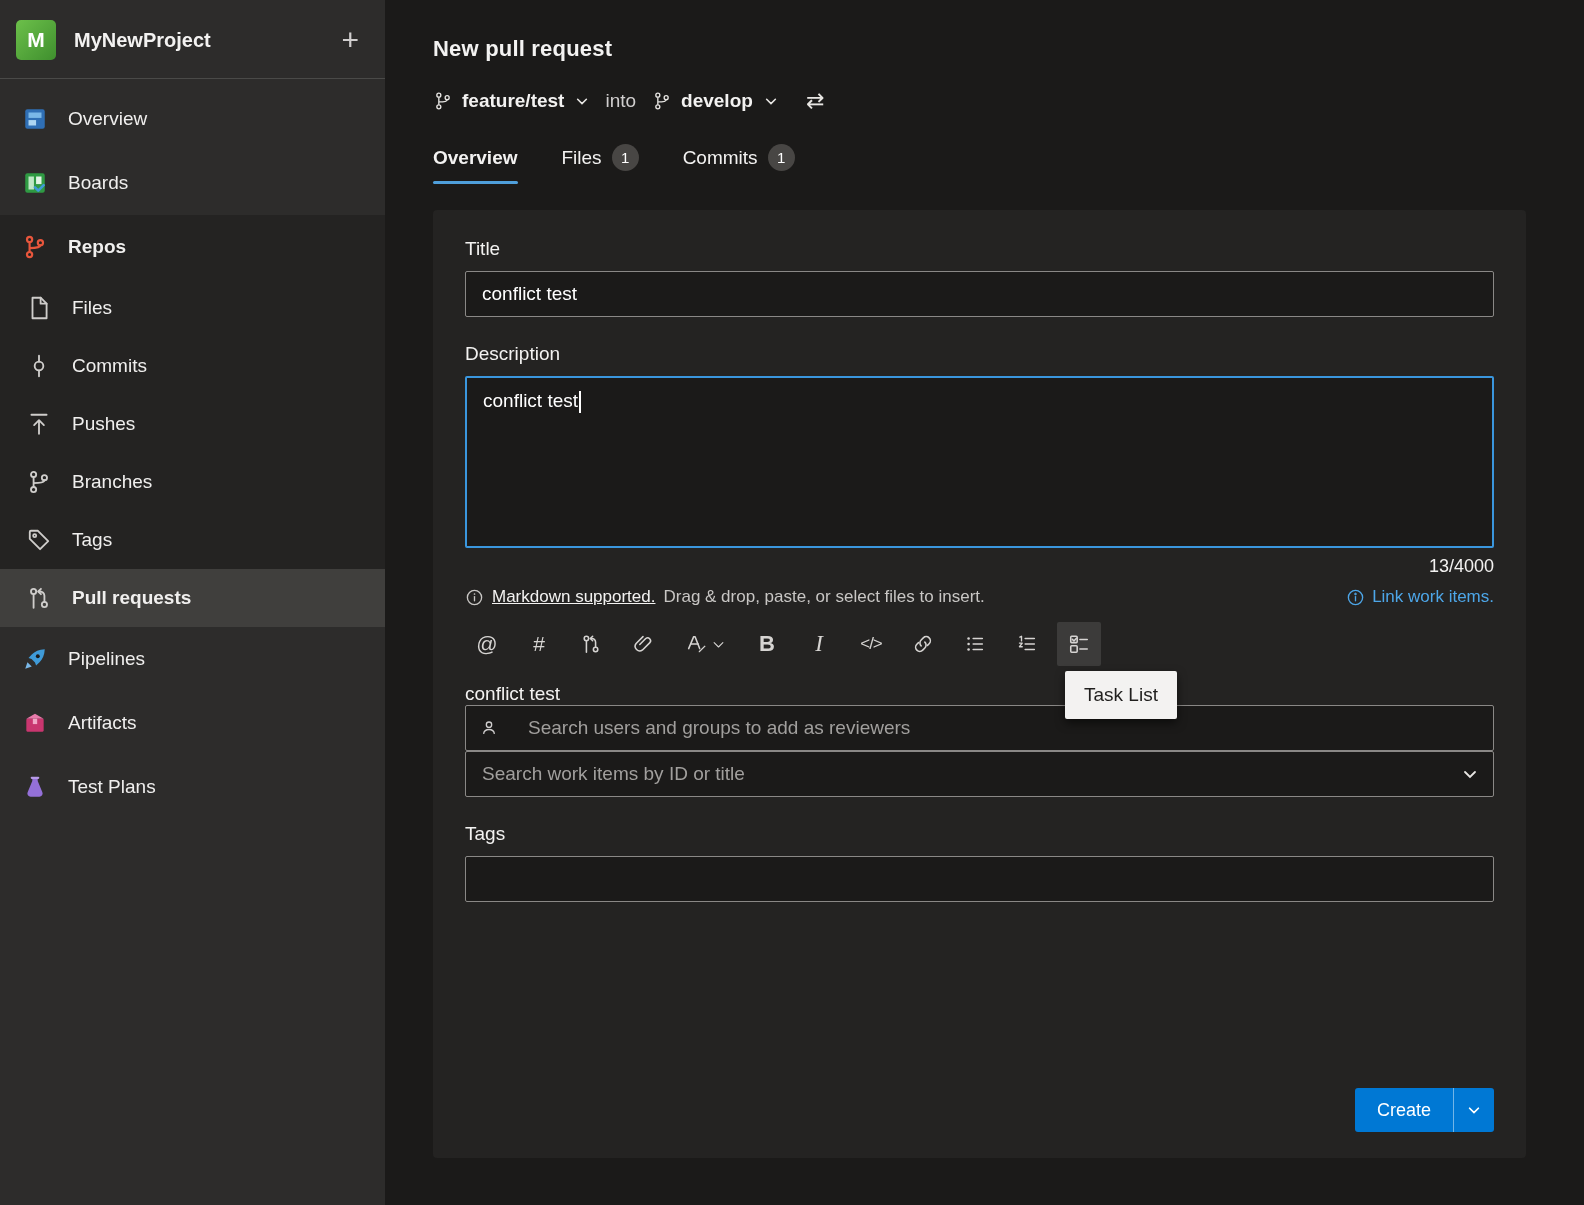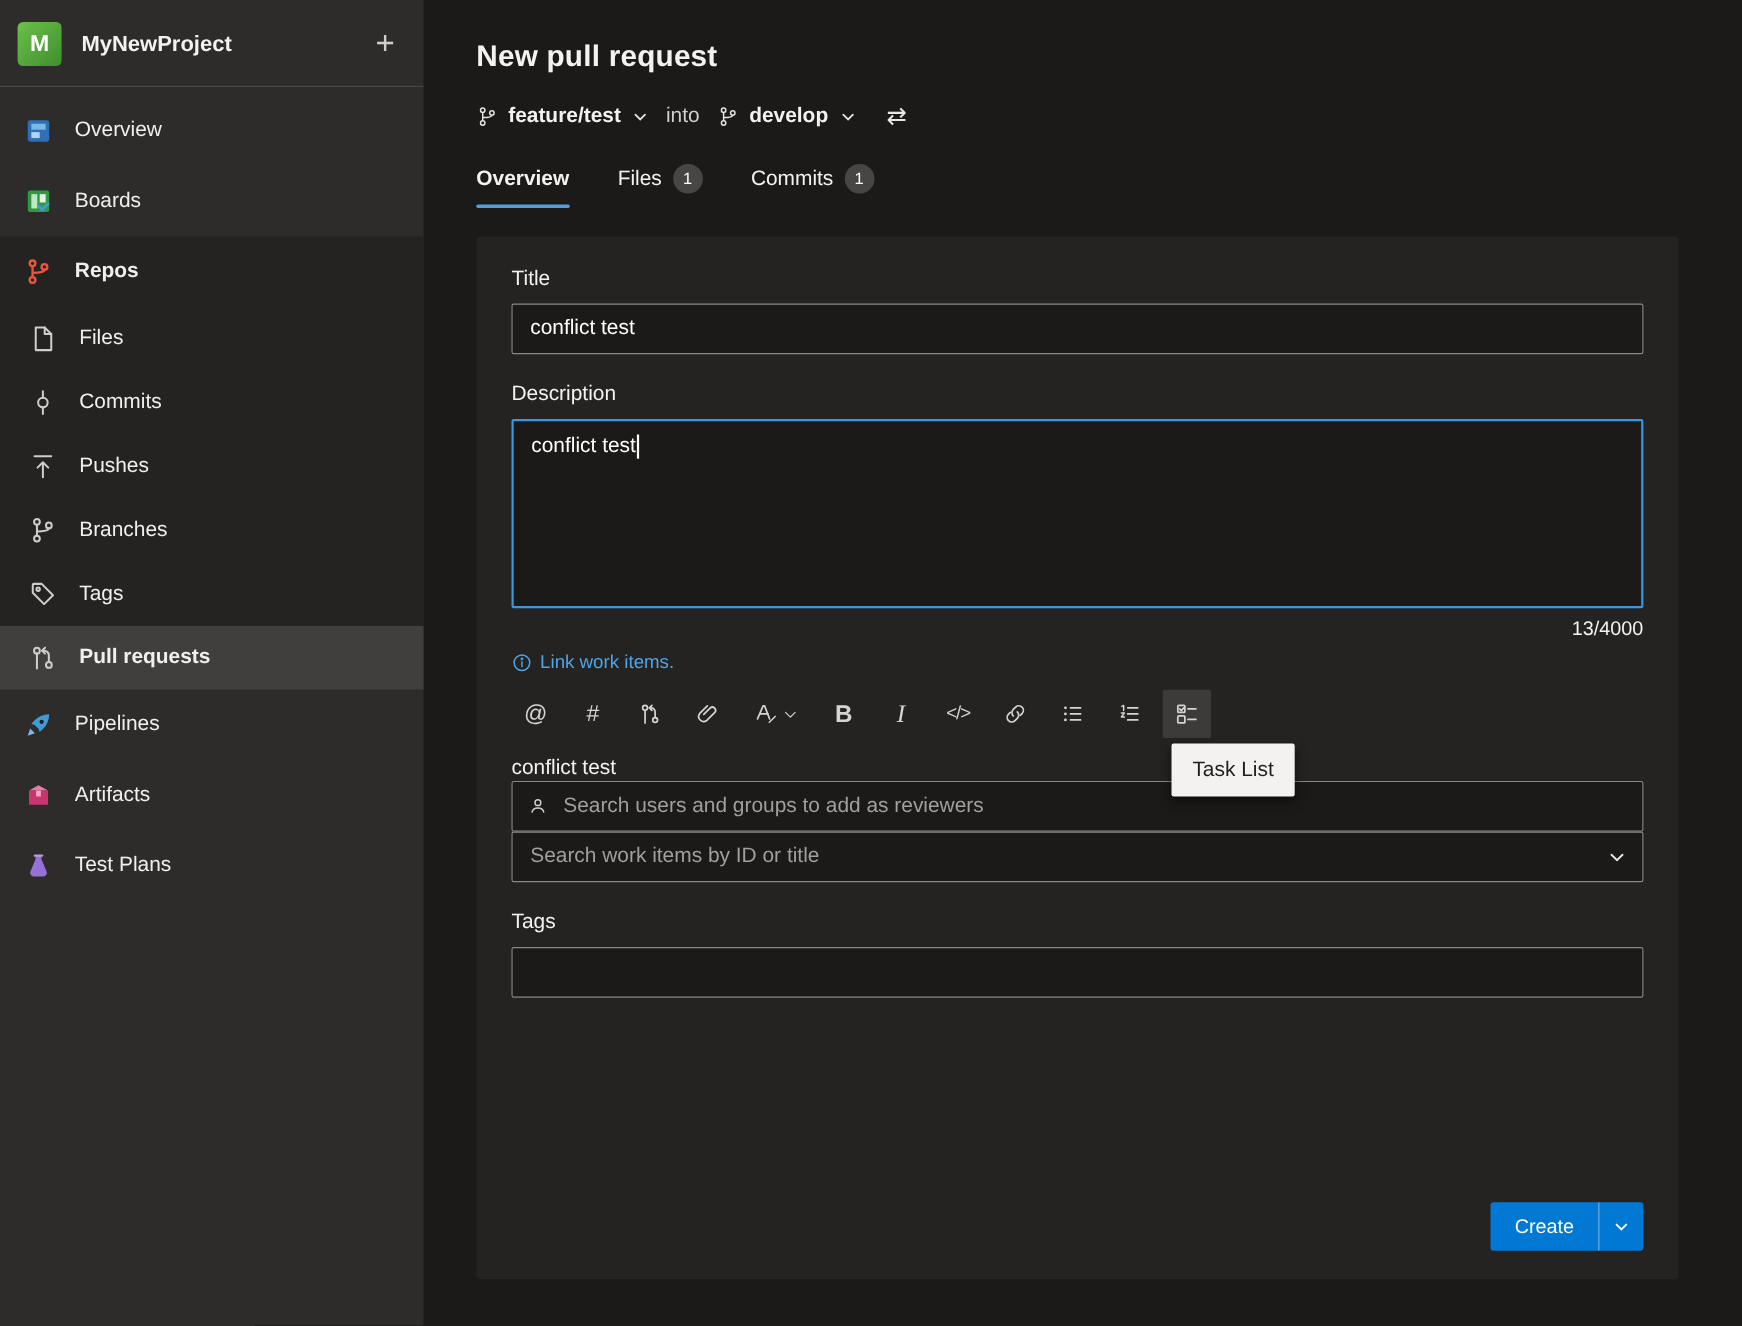--- a/index.html
+++ b/index.html
@@ -21,21 +21,21 @@
   .nav-item svg { width:26px; height:26px; }
   .repos-group { background:#242322; }
   .repos-group .nav-item { height:58px; }
   .repos-group .nav-item.section-head { height:64px; font-weight:bold;text-align:right; }
   .repos-group .nav-item.sub { padding-left:24px; }
   .nav-item.selected { background:#403f3d; font-weight:bold; }
   .gray-ic { stroke:#cfcdcb; fill:none; stroke-width:1.7; stroke-linecap:round; stroke-linejoin:round; }
 
   
   .main { flex:1; padding:36px 58px 0 48px; overflow:hidden; }
-  .page-title { font-size:27px; font-weight:600; letter-spacing:.2px; }
+  .page-title { font-size:22px; font-weight:600; letter-spacing:.2px; }
 
   .branch-row { display:flex; align-items:center; margin-top:26px; font-size:19px; gap:2px; }
   .branch-pick { display:flex; align-items:center; gap:9px; cursor:pointer; font-weight:bold; }
   .branch-pick svg.bico { width:20px; height:20px; stroke:#e8e6e3; fill:none; stroke-width:1.6; }
   .into { color:#d0cece; font-weight:normal; margin:0 14px; }
   .chev { width:14px; height:14px; stroke:#e8e6e3; fill:none; stroke-width:1.8; stroke-linecap:round; margin-left:2px; }
   .swap { font-size:22px; color:#e8e6e3; margin-left:26px; cursor:pointer; }
 
   .tabs { display:flex; margin-top:30px; gap:44px; font-size:19px; }
   .tab { display:flex; align-items:center; gap:10px; padding-bottom:13px; cursor:pointer; position:relative; color:#f3f2f1; }
@@ -78,21 +78,21 @@
 
   .preview-text { font-size:19px; margin-top:16px; }
 
   .reviewers-row { display:flex; align-items:center; justify-content:space-between; margin-top:46px; margin-bottom:12px; }
   .reviewers-row .field-label { margin-bottom:0; }
   .add-req { font-size:19px; font-weight:bold; cursor:pointer; }
 
   .input-wrap { position:relative; }
   .input-wrap .lead-ic { position:absolute; left:14px; top:50%; transform:translateY(-50%); width:20px; height:20px; }
   .input-wrap .lead-ic svg { width:20px; height:20px; stroke:#d0cece; fill:none; stroke-width:1.6; }
-  .input-wrap input.has-ic { padding-left:46px; }
+  .input-wrap input.has-ic { padding-left:62px; }
   .input-wrap .trail-chev { position:absolute; right:16px; top:50%; transform:translateY(-50%); width:16px; height:16px; }
 
   .section-gap { margin-top:26px; }
 
   .create-row { position:absolute; right:32px; bottom:26px; }
   .create-btn { display:flex; align-items:stretch; background:#0078d4; border-radius:3px; overflow:hidden; cursor:pointer; height:44px; }
   .create-main { display:flex; align-items:center; padding:0 22px; font-size:18px; color:#fff; }
   .create-split { display:flex; align-items:center; padding:0 13px; border-left:1px solid rgba(255,255,255,.45); }
   .create-split svg { width:14px; height:14px; stroke:#fff; fill:none; stroke-width:2; stroke-linecap:round; }
 </style>
@@ -286,20 +286,29 @@
       <div class="field-label">Title</div>
       <input class="text-input" type="text" value="conflict test" style="">
 
       <div class="field-label section-gap">Description</div>
       <div class="desc-box">
         <span>conflict test</span><span class="caret"></span>
       </div>
       <div class="counter-row">13/4000</div>
 
       <div class="md-row">
+        <div class="md-left">
+          <svg class="info-ic" viewBox="0 0 20 20">
+              <circle cx="10" cy="10" r="7.5" stroke="#c8c6c4" fill="none" stroke-width="1.4"></circle>
+              <path d="M10 9v4.5" stroke="#c8c6c4" stroke-width="1.4" stroke-linecap="round"></path>
+              <circle class="dot" cx="10" cy="6.3" r="0.9" fill="#c8c6c4"></circle>
+            </svg>
+          <span class="md-link">Markdown supported.</span>
+          <span>Drag &amp; drop, paste, or select files to insert.</span>
+        </div>
         <div class="work-link-wrap">
           <svg class="info-ic" viewBox="0 0 20 20">
               <circle cx="10" cy="10" r="7.5" stroke="#4da6e8" fill="none" stroke-width="1.4"></circle>
               <path d="M10 9v4.5" stroke="#4da6e8" stroke-width="1.4" stroke-linecap="round"></path>
               <circle class="dot" cx="10" cy="6.3" r="0.9" fill="#4da6e8"></circle>
             </svg>
           <span>Link work items.</span>
         </div>
       </div>
 

